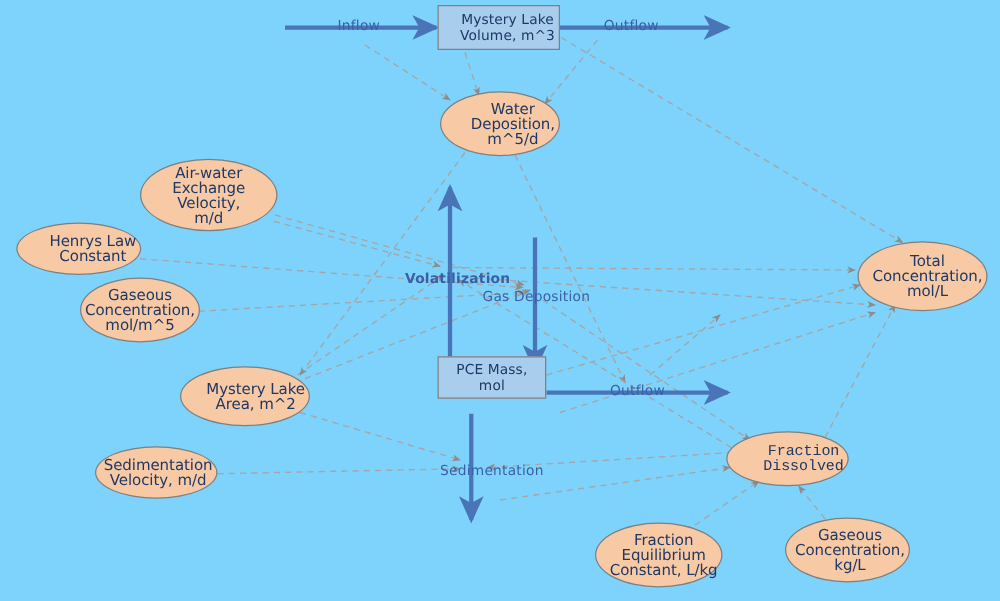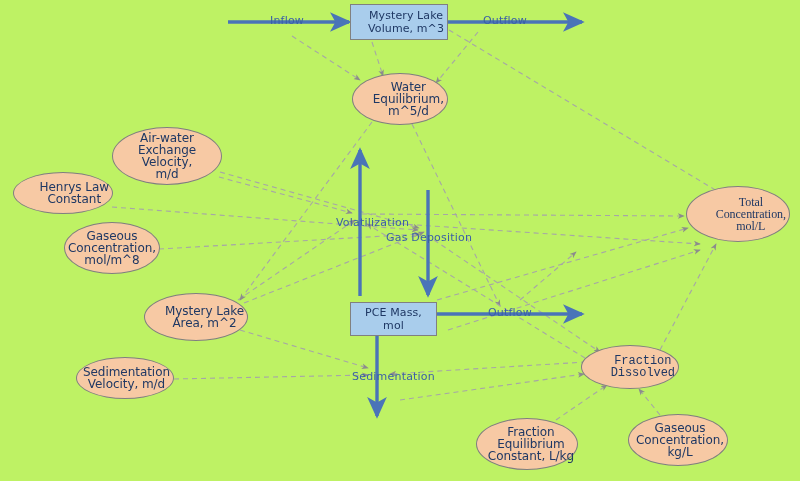--- a/index.html
+++ b/index.html
@@ -4,21 +4,21 @@
 <style>
   html, body {
     margin: 0;
     padding: 0;
     background: #ffffff;
   }
   #canvas {
     position: relative;
     width: 800px;
     height: 481px;
-    background: #bef264;
+    background: #7dd3fc;
     overflow: hidden;
     font-family: "DejaVu Sans", sans-serif;
   }
   #wires {
     position: absolute;
     left: 0;
     top: 0;
     width: 800px;
     height: 481px;
   }
@@ -106,77 +106,77 @@
         <line x1="360" y1="296" x2="360" y2="150" stroke="#4a74b8" stroke-width="3.4" marker-end="url(#flowhead)"></line>
         <line x1="428" y1="190" x2="428" y2="295" stroke="#4a74b8" stroke-width="3.4" marker-end="url(#flowhead)"></line>
         <line x1="437" y1="314" x2="582" y2="314" stroke="#4a74b8" stroke-width="3.4" marker-end="url(#flowhead)"></line>
         <line x1="377" y1="331" x2="377" y2="416" stroke="#4a74b8" stroke-width="3.4" marker-end="url(#flowhead)"></line>
       </g>
   </svg>
 
   <div id="flow-labels">
       <div class="flowlabel" style="left: 270px; top: 14px;">Inflow</div>
       <div class="flowlabel" style="left: 483px; top: 14px;">Outflow</div>
-      <div class="flowlabel" style="left: 336px; top: 216px;">Volatilization</div>
+      <div class="flowlabel" style="left: 324px; top: 216px; font-weight: bold;">Volatilization</div>
       <div class="flowlabel" style="left: 386px; top: 231px;">Gas Deposition</div>
       <div class="flowlabel" style="left: 488px; top: 306px;">Outflow</div>
       <div class="flowlabel" style="left: 352px; top: 370px;">Sedimentation</div>
     </div>
   <div id="node-layer">
       <div class="node stock" style="left: 350px; top: 4px; width: 98px; height: 36px;">
         <div>
           <span>Mystery Lake</span>
           <span>Volume, m^3</span>
         </div>
       </div>
-      <div class="node stock" style="left: 350px; top: 302px; width: 87px; height: 34px;">
+      <div class="node stock" style="left: 350px; top: 285px; width: 87px; height: 34px;">
         <div>
           <span>PCE Mass, mol</span>
         </div>
       </div>
       <div class="node aux" style="left: 352px; top: 73px; width: 96px; height: 52px;">
         <div>
           <span>Water</span>
-          <span>Equilibrium,</span>
+          <span>Deposition,</span>
           <span>m^5/d</span>
         </div>
       </div>
       <div class="node aux" style="left: 112px; top: 127px; width: 110px; height: 58px;">
         <div>
           <span>Air-water</span>
           <span>Exchange Velocity,</span>
           <span>m/d</span>
         </div>
       </div>
-      <div class="node aux" style="left: 13px; top: 172px; width: 100px; height: 42px;">
+      <div class="node aux" style="left: 13px; top: 178px; width: 100px; height: 42px;">
         <div>
           <span>Henrys Law</span>
           <span>Constant</span>
         </div>
       </div>
       <div class="node aux" style="left: 64px; top: 222px; width: 96px; height: 52px;">
         <div>
           <span>Gaseous</span>
           <span>Concentration,</span>
-          <span>mol/m^8</span>
+          <span>mol/m^5</span>
         </div>
       </div>
       <div class="node aux" style="left: 144px; top: 293px; width: 104px; height: 48px;">
         <div>
           <span>Mystery Lake</span>
           <span>Area, m^2</span>
         </div>
       </div>
       <div class="node aux" style="left: 76px; top: 357px; width: 98px; height: 42px;">
         <div>
           <span>Sedimentation</span>
           <span>Velocity, m/d</span>
         </div>
       </div>
-      <div class="node aux" style="left: 686px; top: 186px; width: 104px; height: 56px; font-family: Liberation Serif, serif;">
+      <div class="node aux" style="left: 686px; top: 193px; width: 104px; height: 56px;">
         <div>
           <span>Total</span>
           <span>Concentration,</span>
           <span>mol/L</span>
         </div>
       </div>
       <div class="node aux" style="left: 581px; top: 345px; width: 98px; height: 44px; font-family: Liberation Mono, monospace;">
         <div>
           <span>Fraction</span>
           <span>Dissolved</span>

